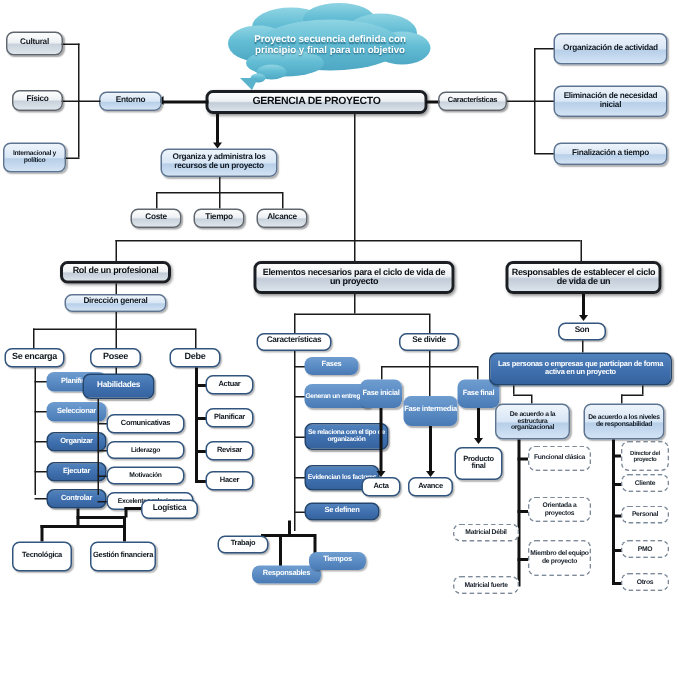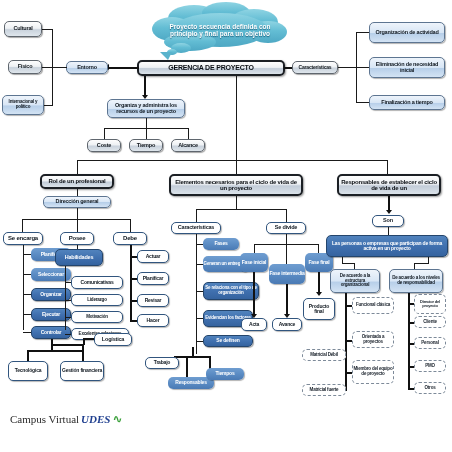--- a/index.html
+++ b/index.html
@@ -454,19 +454,14 @@
   <div class="node n-dash fs45" style="left:414px;top:337px;width:32px;height:12px;">
     <span>Personal</span>
   </div>
   <div class="node n-dash fs45" style="left:414px;top:360px;width:32px;height:12px;">
     <span>PMO</span>
   </div>
   <div class="node n-dash fs45" style="left:414px;top:382px;width:32px;height:12px;">
     <span>Otros</span>
   </div>
 
-  <div id="logo">
-    <span class="lg1">Campus Virtual</span>
-    <span class="lg2">UDES</span>
-    <span class="lg3">∿</span>
-  </div>
 
 </div>
 
 </body></html>

